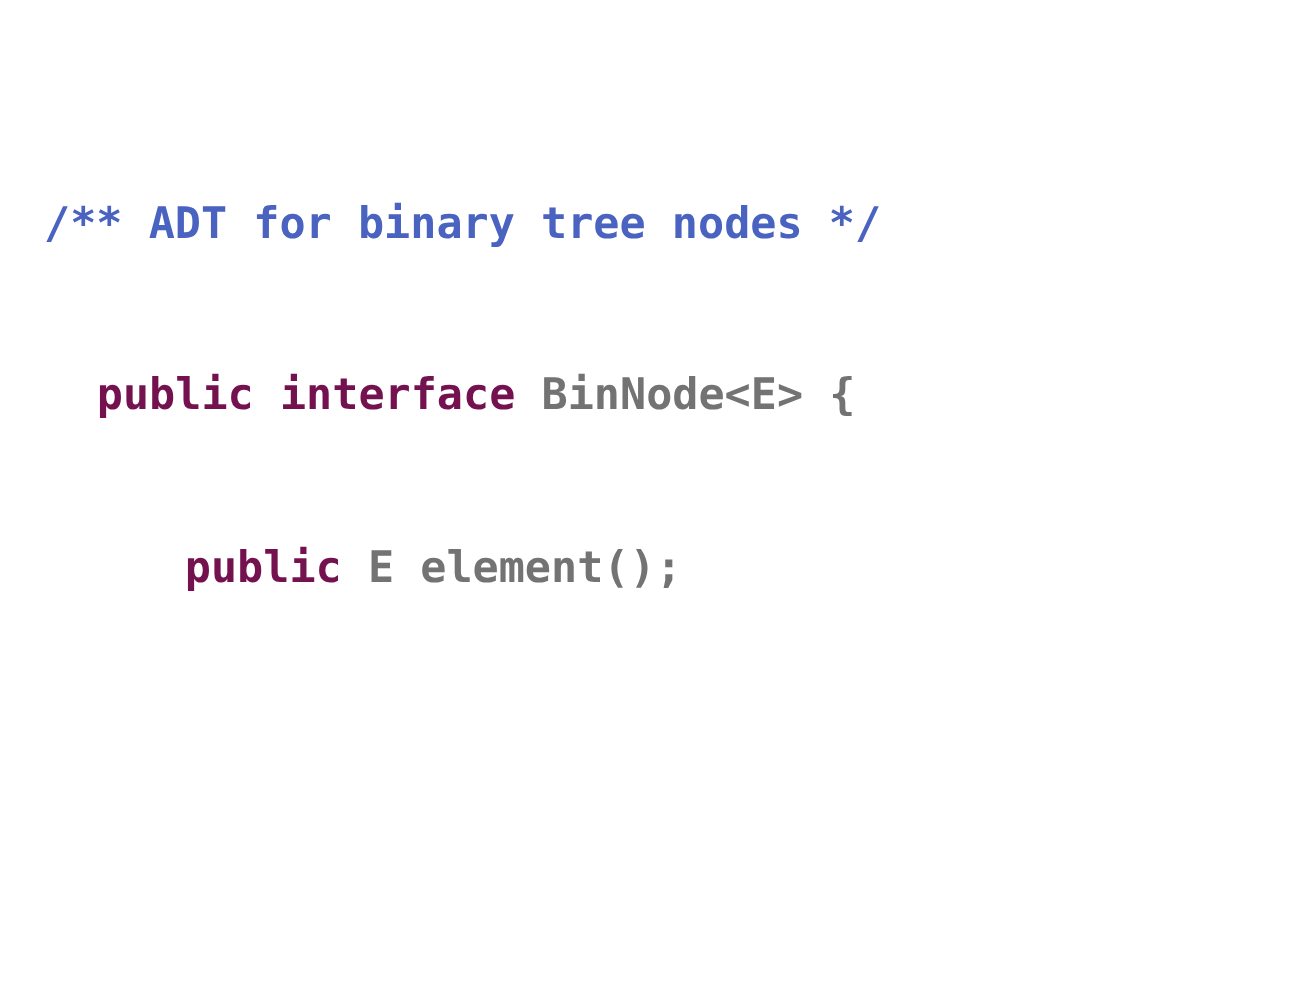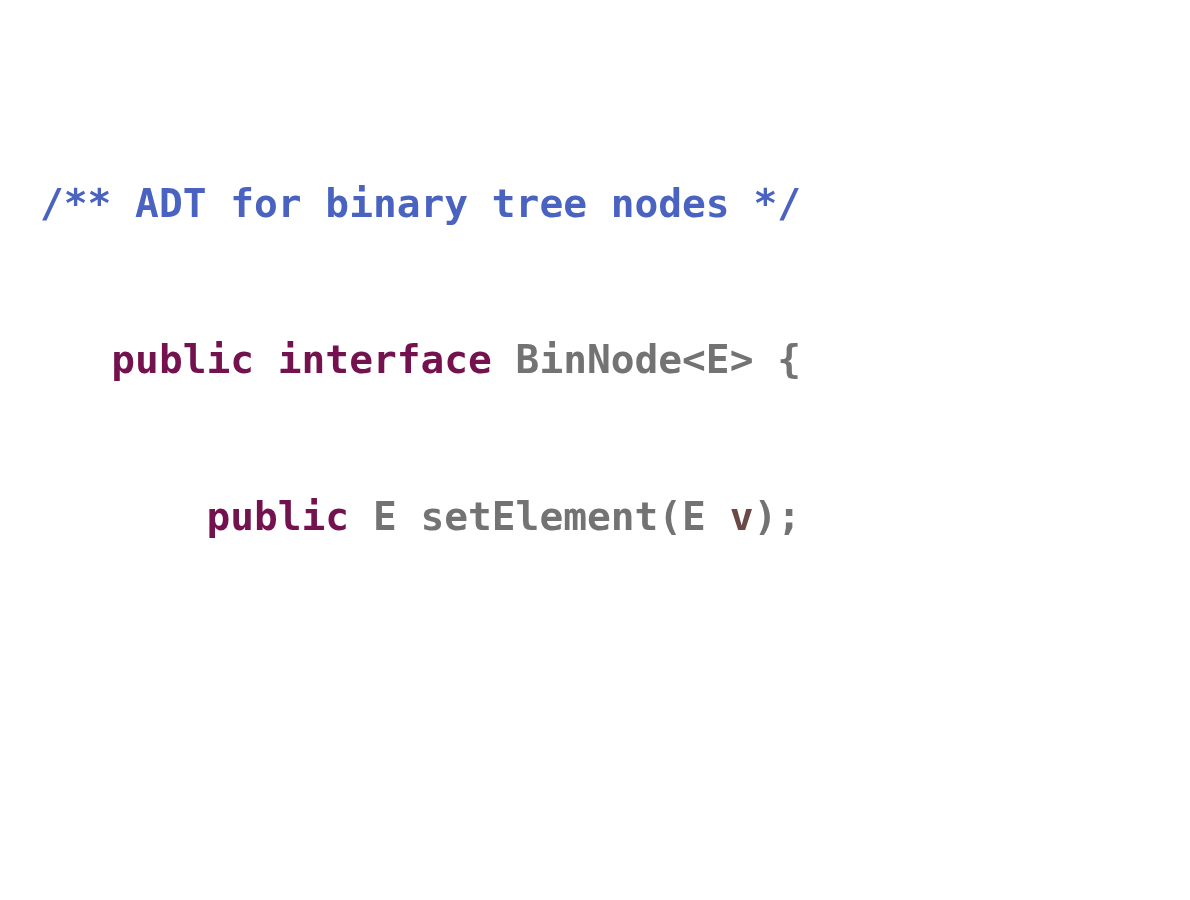--- a/index.html
+++ b/index.html
@@ -3,34 +3,34 @@
 <meta charset="utf-8">
 <style>
   html, body { margin: 0; padding: 0; background: #ffffff; }
   body { width: 1190px; height: 900px; position: relative; overflow: hidden; }
   .code {
     position: absolute; left: 40px; top: 72px;
     font-family: "DejaVu Sans Mono", "Liberation Mono", monospace;
     font-weight: bold; font-size: 39.5px; line-height: 52.3px;
     color: #000000; white-space: pre; letter-spacing: 0px;
   }
-  .line { height: 52.3px; text-align: right; }
+  .line { height: 52.3px; }
   .indent { display: inline-block; width: 80px; }
   .tok-comment { color: #4a62c0; }
   .tok-keyword { color: #73124e; margin-left: 48px; }
   .tok-param { color: #6b4a45; }
   .tok-plain { color: #737373; }
 </style>
 </head>
 <body>
 
 <div class="code" id="code-block">
   <div class="line"><span class="tok-comment">/** ADT for binary tree nodes */</span></div>
   <div class="line"><span class="tok-keyword">public interface</span><span class="tok-plain"> BinNode&lt;E&gt; {</span></div>
-  <div class="line"><span class="indent"></span><span class="tok-keyword">public</span><span class="tok-plain"> E setElement(E </span><span class="tok-param">v</span><span class="tok-plain">);</span></div>
+  <div class="line"><span class="indent"></span><span class="tok-keyword">public</span><span class="tok-plain"> E element();</span></div>
   
   
   
   
   
   
   
   
   
   

